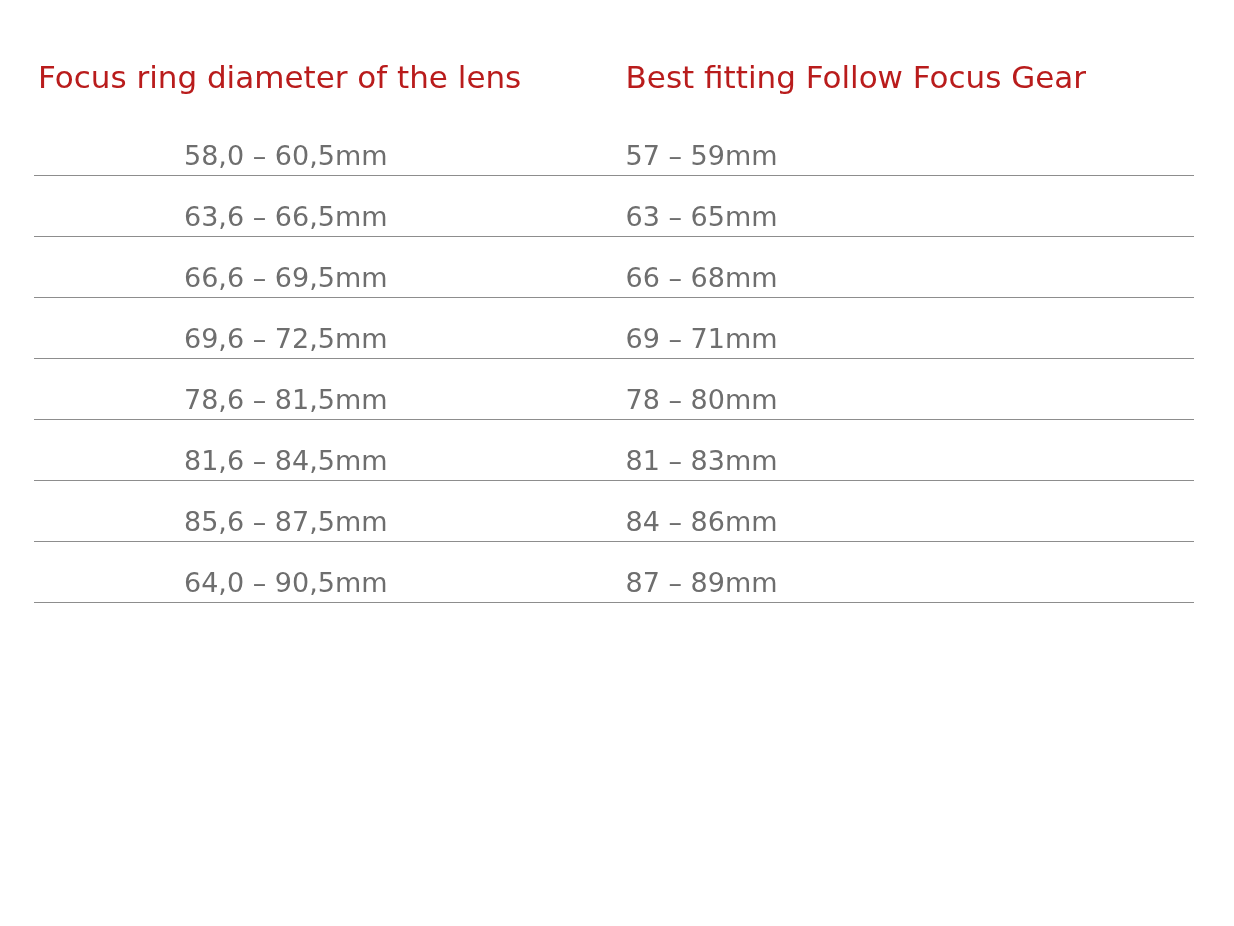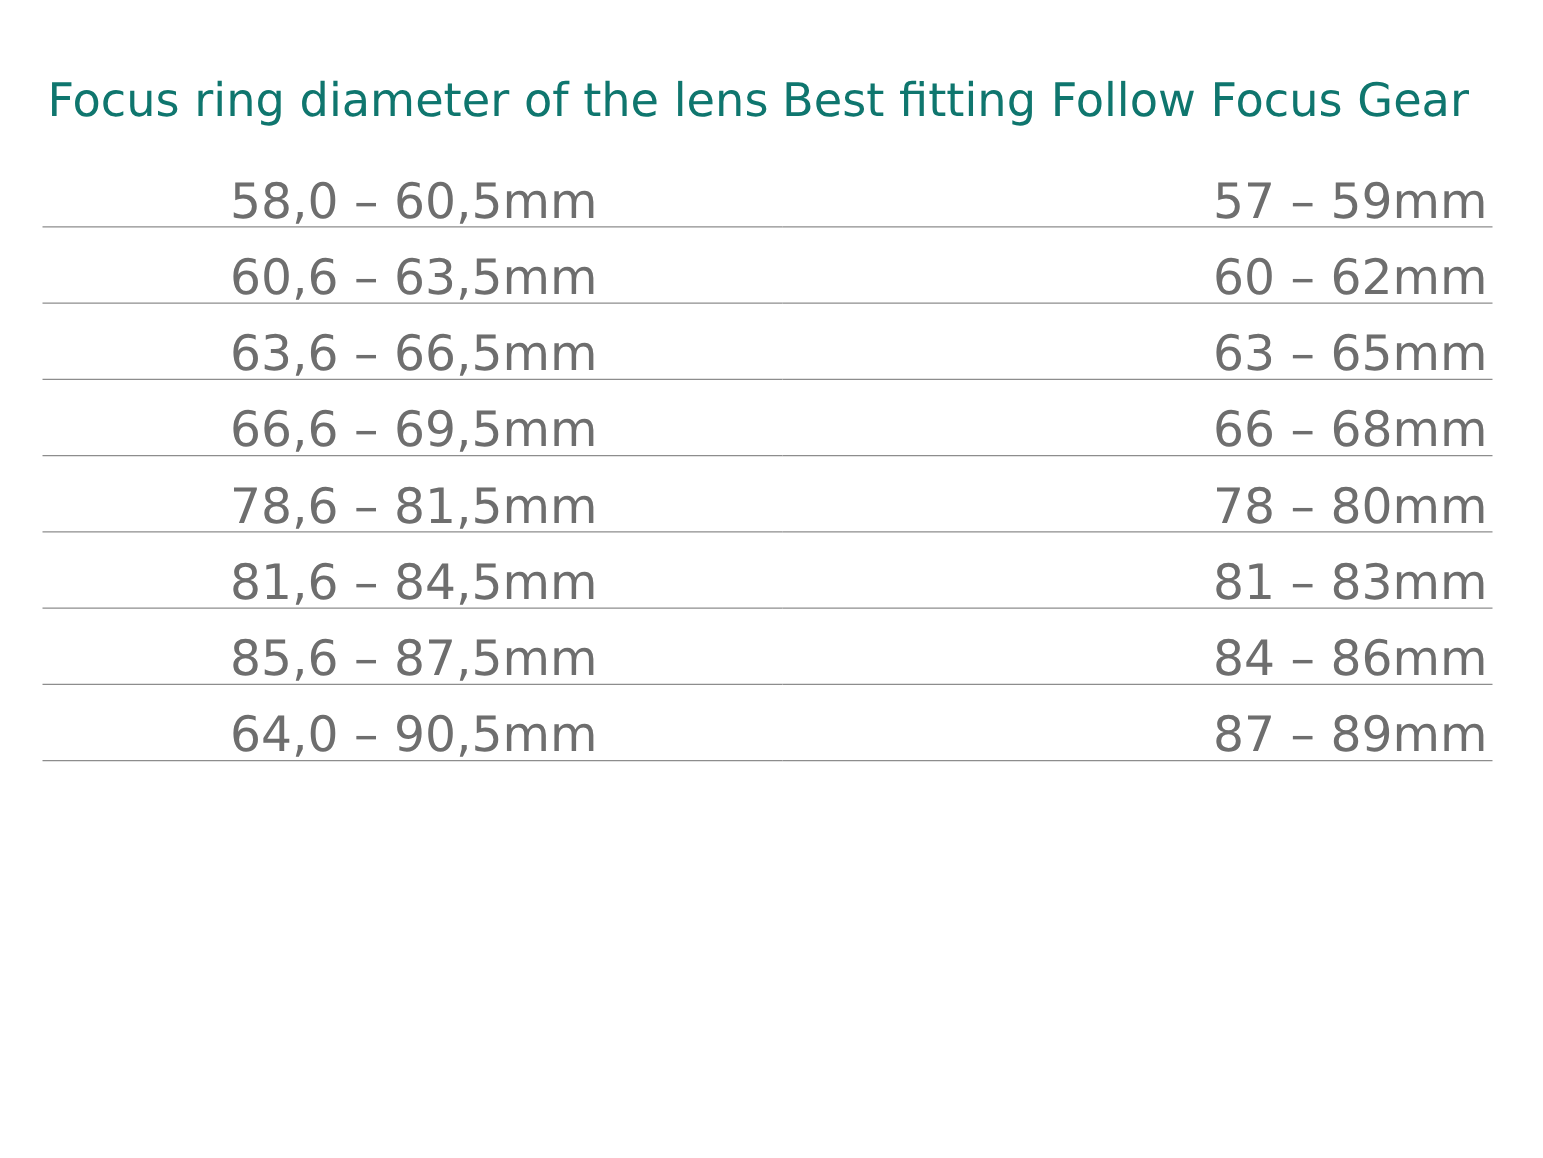--- a/index.html
+++ b/index.html
@@ -24,50 +24,50 @@
   table.size-table {
     width: 100%;
     border-collapse: collapse;
     table-layout: fixed;
   }
   table.size-table col.col-left { width: 51%; }
   table.size-table col.col-right { width: 49%; }
 
   th.header-cell {
     font-weight: normal;
-    font-size: 37px;
+    font-size: 31px;
     line-height: 1;
-    color: #0f766e;
+    color: #b91c1c;
     padding: 0 0 22px 0;
     white-space: nowrap;
   }
   th.header-left {
     text-align: left;
     padding-left: 4px;
   }
   th.header-right {
     text-align: left;
     padding-right: 4px;
   }
 
   td.data-cell {
-    font-size: 39px;
+    font-size: 27px;
     line-height: 1;
     color: #6e6e6e;
     height: 60px;
     vertical-align: middle;
     border-bottom: 1px solid #8d8d8d;
     padding: 0;
   }
   td.data-left {
     text-align: left;
     padding-left: 150px;
   }
   td.data-right {
-    text-align: right;
+    text-align: left;
     padding-right: 4px;
   }
   .cell-text {
     display: inline-block;
     transform: translateY(10px);
   }
 </style>
 </head>
 <body>
 
@@ -82,30 +82,30 @@
         <th class="header-cell header-left">Focus ring diameter of the lens</th>
         <th class="header-cell header-right">Best fitting Follow Focus Gear</th>
       </tr>
     </thead>
     <tbody>
       <tr>
         <td class="data-cell data-left"><span class="cell-text">58,0 – 60,5mm</span></td>
         <td class="data-cell data-right"><span class="cell-text">57 – 59mm</span></td>
       </tr>
       <tr>
-        <td class="data-cell data-left"><span class="cell-text">60,6 – 63,5mm</span></td>
-        <td class="data-cell data-right"><span class="cell-text">60 – 62mm</span></td>
-      </tr>
-      <tr>
         <td class="data-cell data-left"><span class="cell-text">63,6 – 66,5mm</span></td>
         <td class="data-cell data-right"><span class="cell-text">63 – 65mm</span></td>
       </tr>
       <tr>
         <td class="data-cell data-left"><span class="cell-text">66,6 – 69,5mm</span></td>
         <td class="data-cell data-right"><span class="cell-text">66 – 68mm</span></td>
+      </tr>
+      <tr>
+        <td class="data-cell data-left"><span class="cell-text">69,6 – 72,5mm</span></td>
+        <td class="data-cell data-right"><span class="cell-text">69 – 71mm</span></td>
       </tr>
       <tr>
         <td class="data-cell data-left"><span class="cell-text">78,6 – 81,5mm</span></td>
         <td class="data-cell data-right"><span class="cell-text">78 – 80mm</span></td>
       </tr>
       <tr>
         <td class="data-cell data-left"><span class="cell-text">81,6 – 84,5mm</span></td>
         <td class="data-cell data-right"><span class="cell-text">81 – 83mm</span></td>
       </tr>
       <tr>

